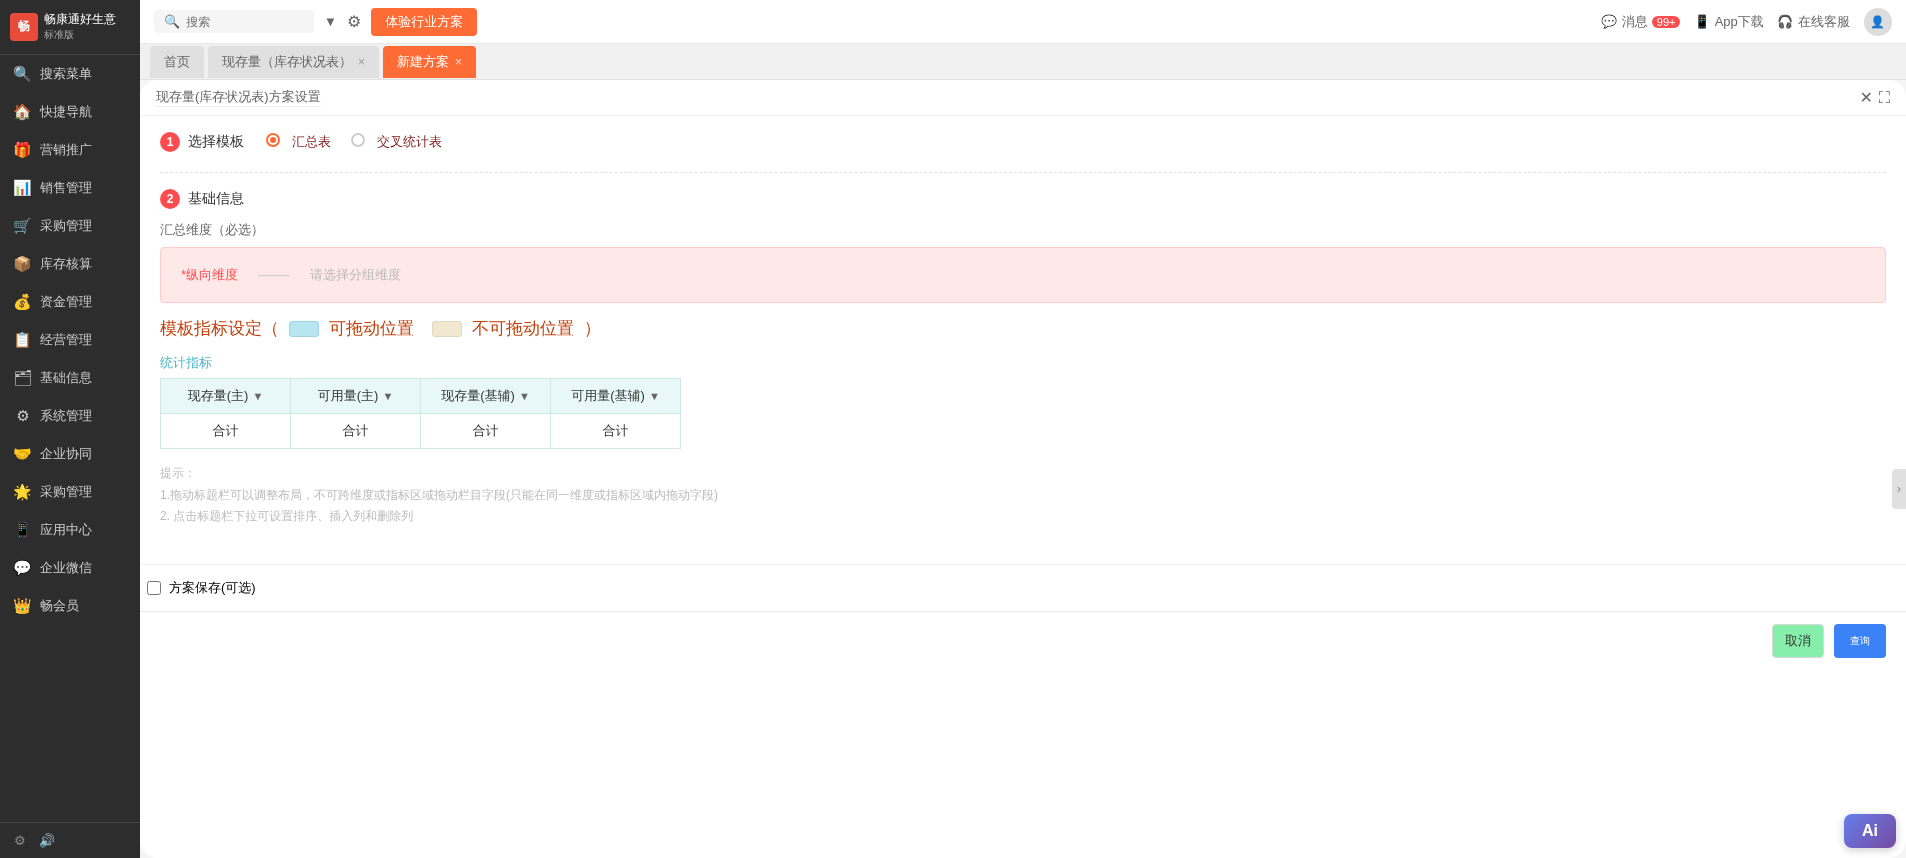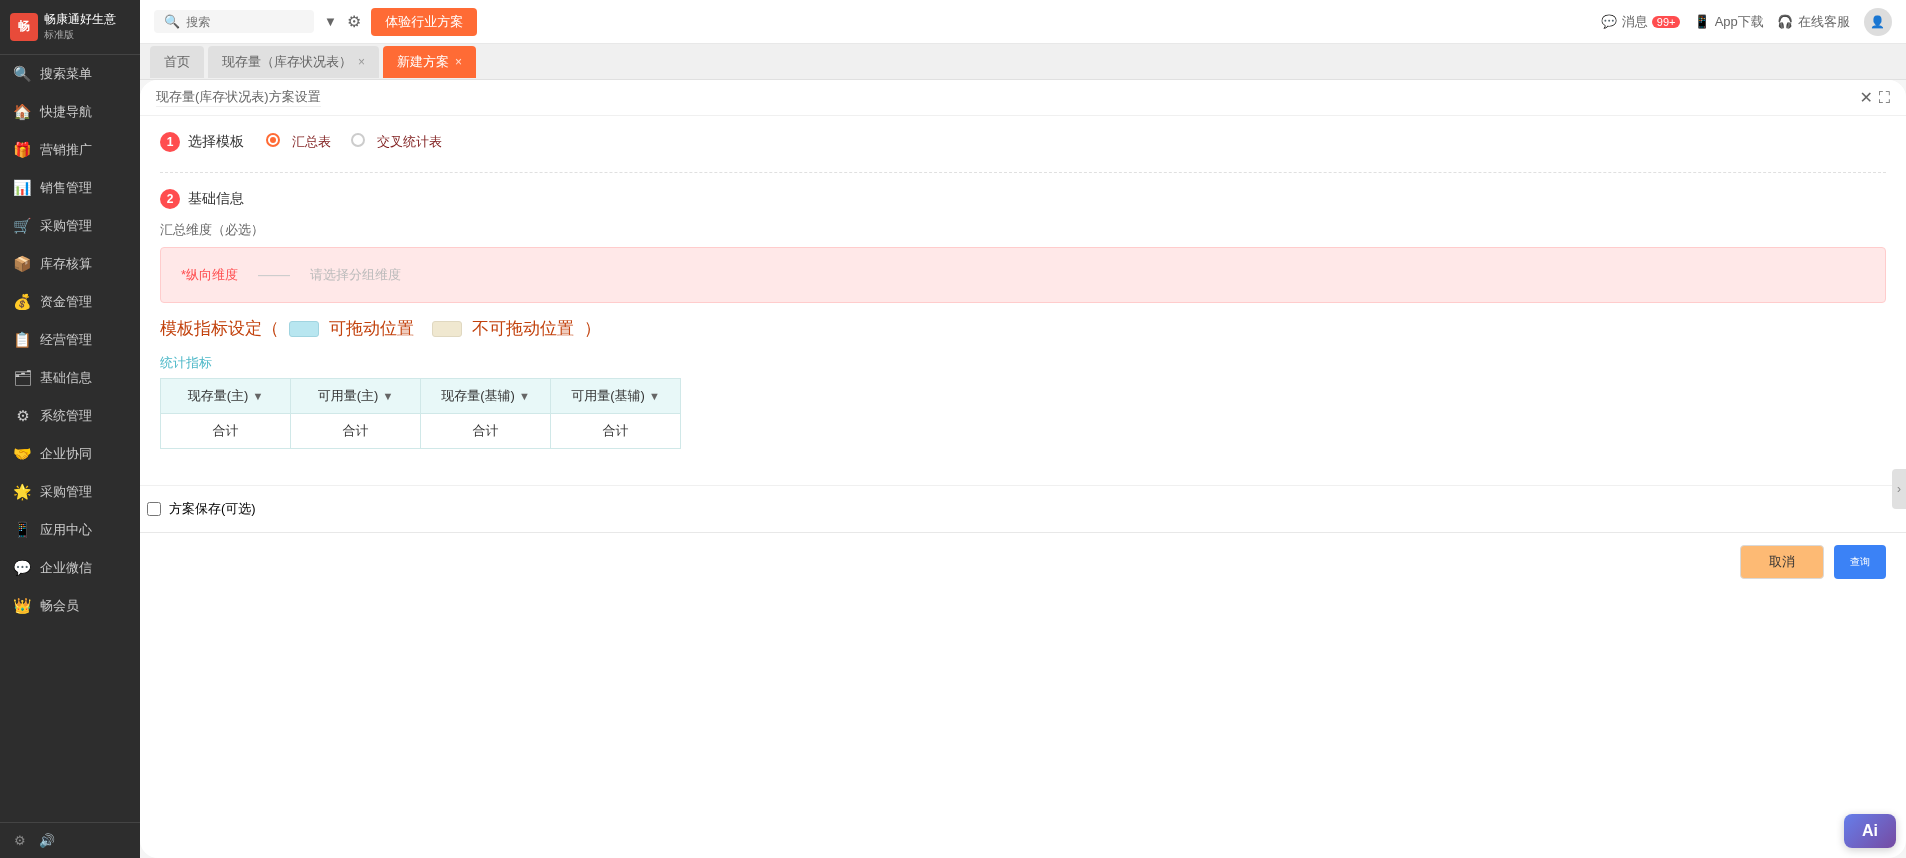--- a/index.html
+++ b/index.html
@@ -318,23 +318,23 @@
     
     .bottom-bar {
       display: flex;
       justify-content: flex-end;
       padding: 12px 20px;
       gap: 10px;
       border-top: 1px solid #e8e8e8;
       background: #fff;
     }
     .btn-cancel {
-      padding: 7px 28px;
+      padding: 7px 12px;
       border: 1px solid #d9d9d9;
-      background: #fdba74;
+      background: #86efac;
       border-radius: 4px;
       cursor: pointer;
       font-size: 13px;
       color: #333;
       text-align: center;
     }
     .btn-query {
       padding: 7px 16px;
       background: #3b82f6;
       color: #fff;
@@ -601,20 +601,25 @@
               <tr>
                 <td>合计</td>
                 <td>合计</td>
                 <td>合计</td>
                 <td>合计</td>
               </tr>
             </tbody>
           </table>
         </div>
 
+        <div class="tips-area">
+          <div>提示：</div>
+          <div>1.拖动标题栏可以调整布局，不可跨维度或指标区域拖动栏目字段(只能在同一维度或指标区域内拖动字段)</div>
+          <div>2. 点击标题栏下拉可设置排序、插入列和删除列</div>
+        </div>
       </div>
     </div>
 
     <div class="save-section">
       <input type="checkbox" style="width: 14px; height: 14px; cursor: pointer;">
       <span>方案保存(可选)</span>
     </div>
 
     <div class="panel-toggle">›</div>
 

